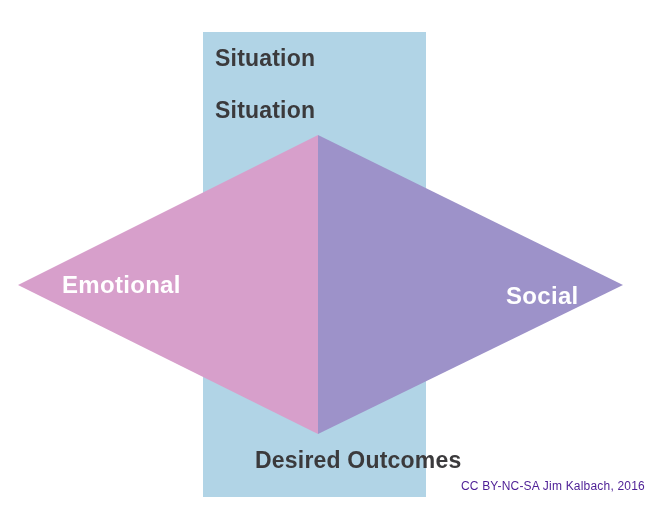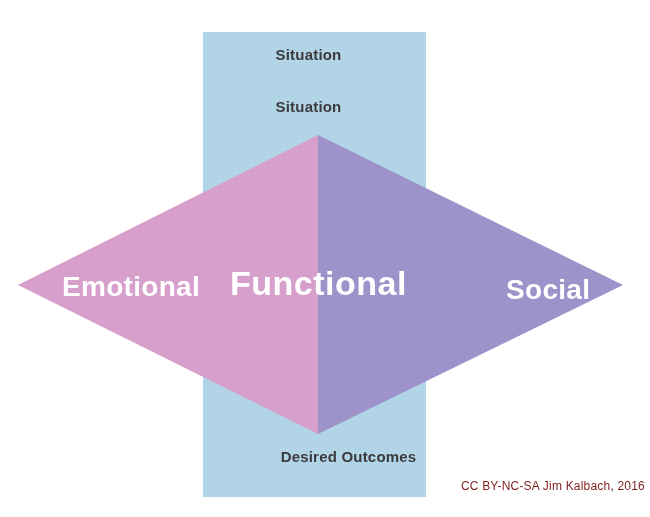--- a/index.html
+++ b/index.html
@@ -23,82 +23,80 @@
     height: 517px;
     display: block;
   }
   .label {
     position: absolute;
     white-space: nowrap;
     line-height: 1;
     user-select: none;
   }
   .band-label {
-    left: 197px;
+    left: 215px;
     width: 223px;
-    text-align: center;
-    font-size: 15px;
+    font-size: 23px;
     font-weight: 700;
     color: #3b3a3c;
     letter-spacing: 0.2px;
   }
   .band-label.situation { top: 47px; }
   .band-label.motivation { top: 99px; }
   .band-label.desired-outcomes { top: 449px; margin-left: 40px; }
   .diamond-label {
     color: #ffffff;
     font-weight: 700;
-    font-size: 28px;
+    font-size: 24px;
     letter-spacing: 0.3px;
   }
   .diamond-label.emotional {
     left: 62px;
     top: 273px;
   }
   .diamond-label.functional {
     left: 203px;
     width: 231px;
     text-align: center;
     top: 266px;
     font-size: 34px;
     letter-spacing: 0.5px;
   }
   .diamond-label.social {
     left: 506px;
     width: 64px;
     text-align: center;
-    top: 276px;
+    top: 284px;
   }
   .attribution {
     right: 5px;
     top: 480px;
     font-size: 12px;
     font-weight: 400;
-    color: #7f1d1d;
+    color: #4c1d95;
     letter-spacing: 0.2px;
   }
 </style>
 </head>
 <body>
 
 <div class="canvas">
 
   <svg class="shapes-svg" viewBox="0 0 650 517" xmlns="http://www.w3.org/2000/svg">
     <rect x="203" y="32" width="223" height="465" fill="#b1d4e6"></rect>
     <polygon points="318,135 18,285 318,434" fill="#d79fcb"></polygon>
     <polygon points="318,135 623,285 318,434" fill="#9d92c9"></polygon>
   </svg>
 
   <div class="label band-label situation">Situation</div>
 
   <div class="label band-label motivation">Situation</div>
 
   <div class="label diamond-label emotional">Emotional</div>
 
-  <div class="label diamond-label functional">Functional</div>
 
   <div class="label diamond-label social">Social</div>
 
   <div class="label band-label desired-outcomes">Desired Outcomes</div>
 
   <div class="label attribution">CC BY-NC-SA Jim Kalbach, 2016</div>
 
 </div>
 
 </body></html>

